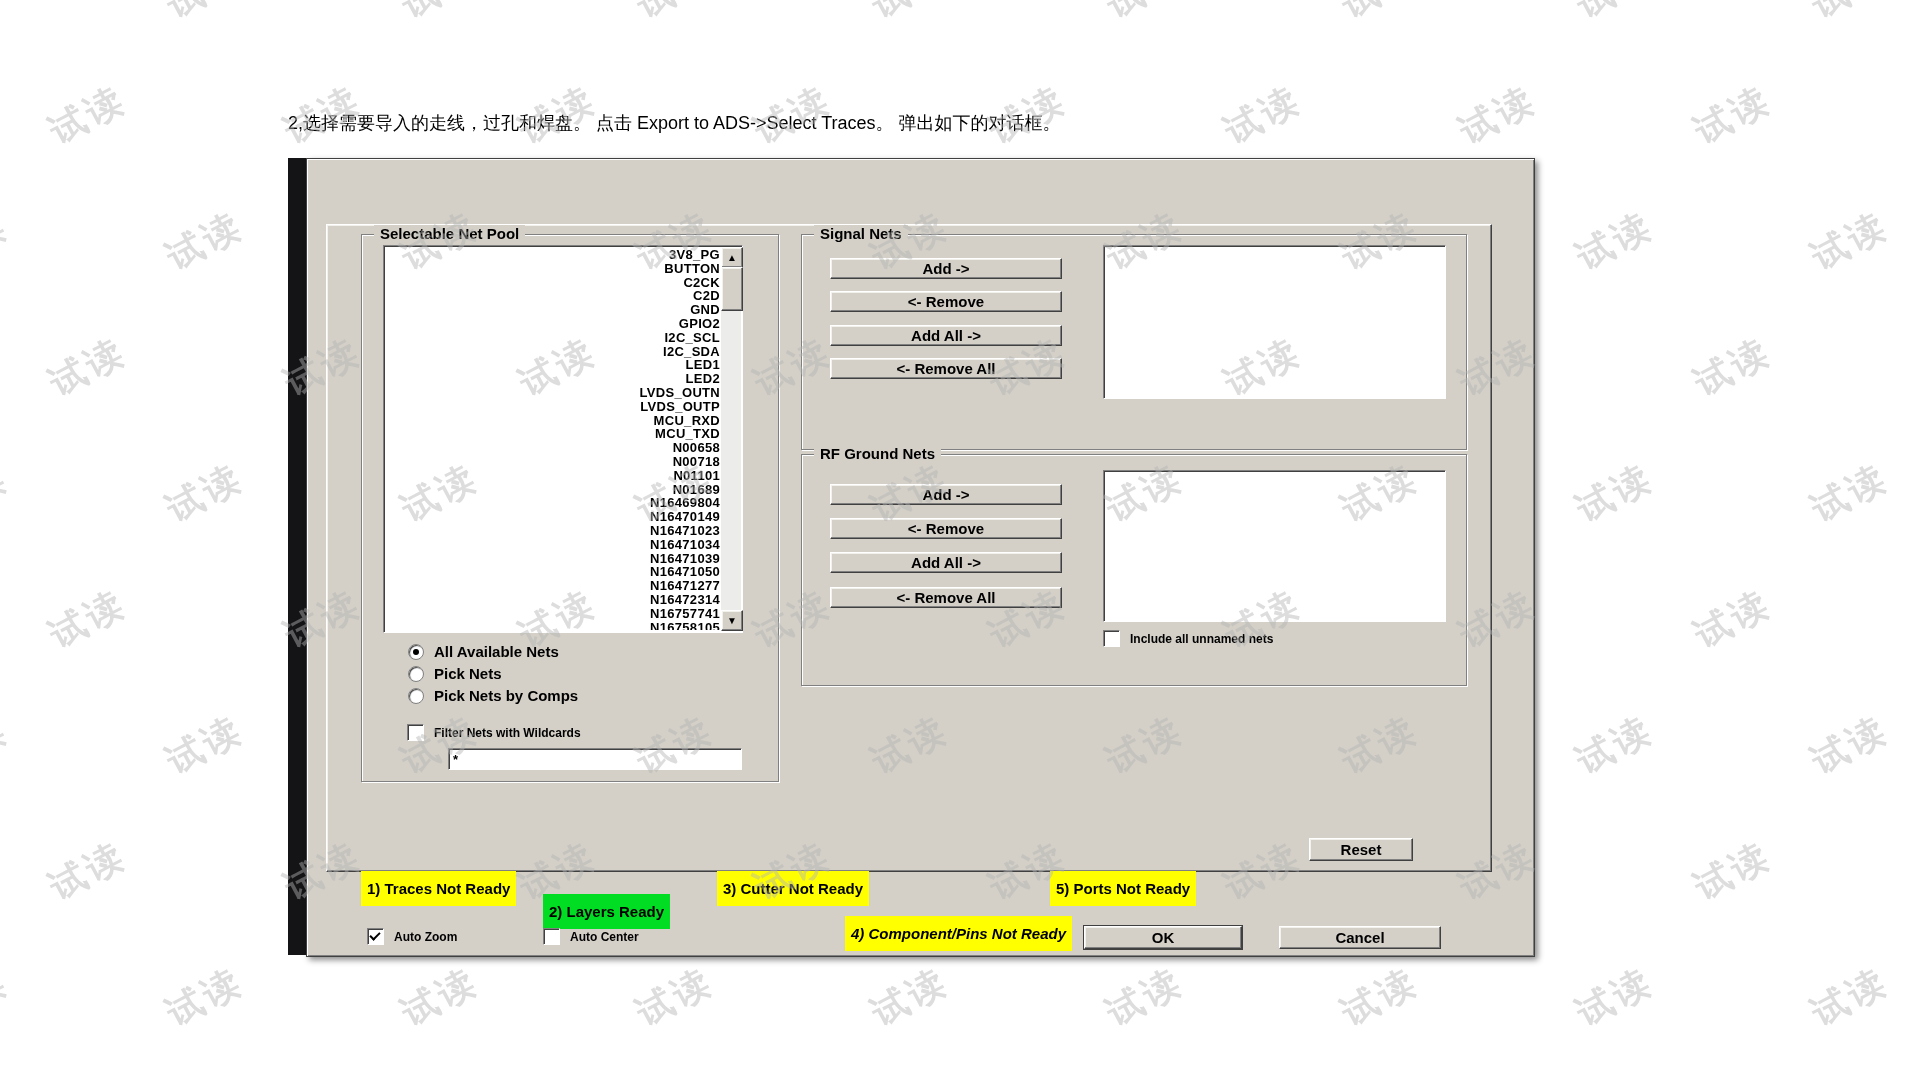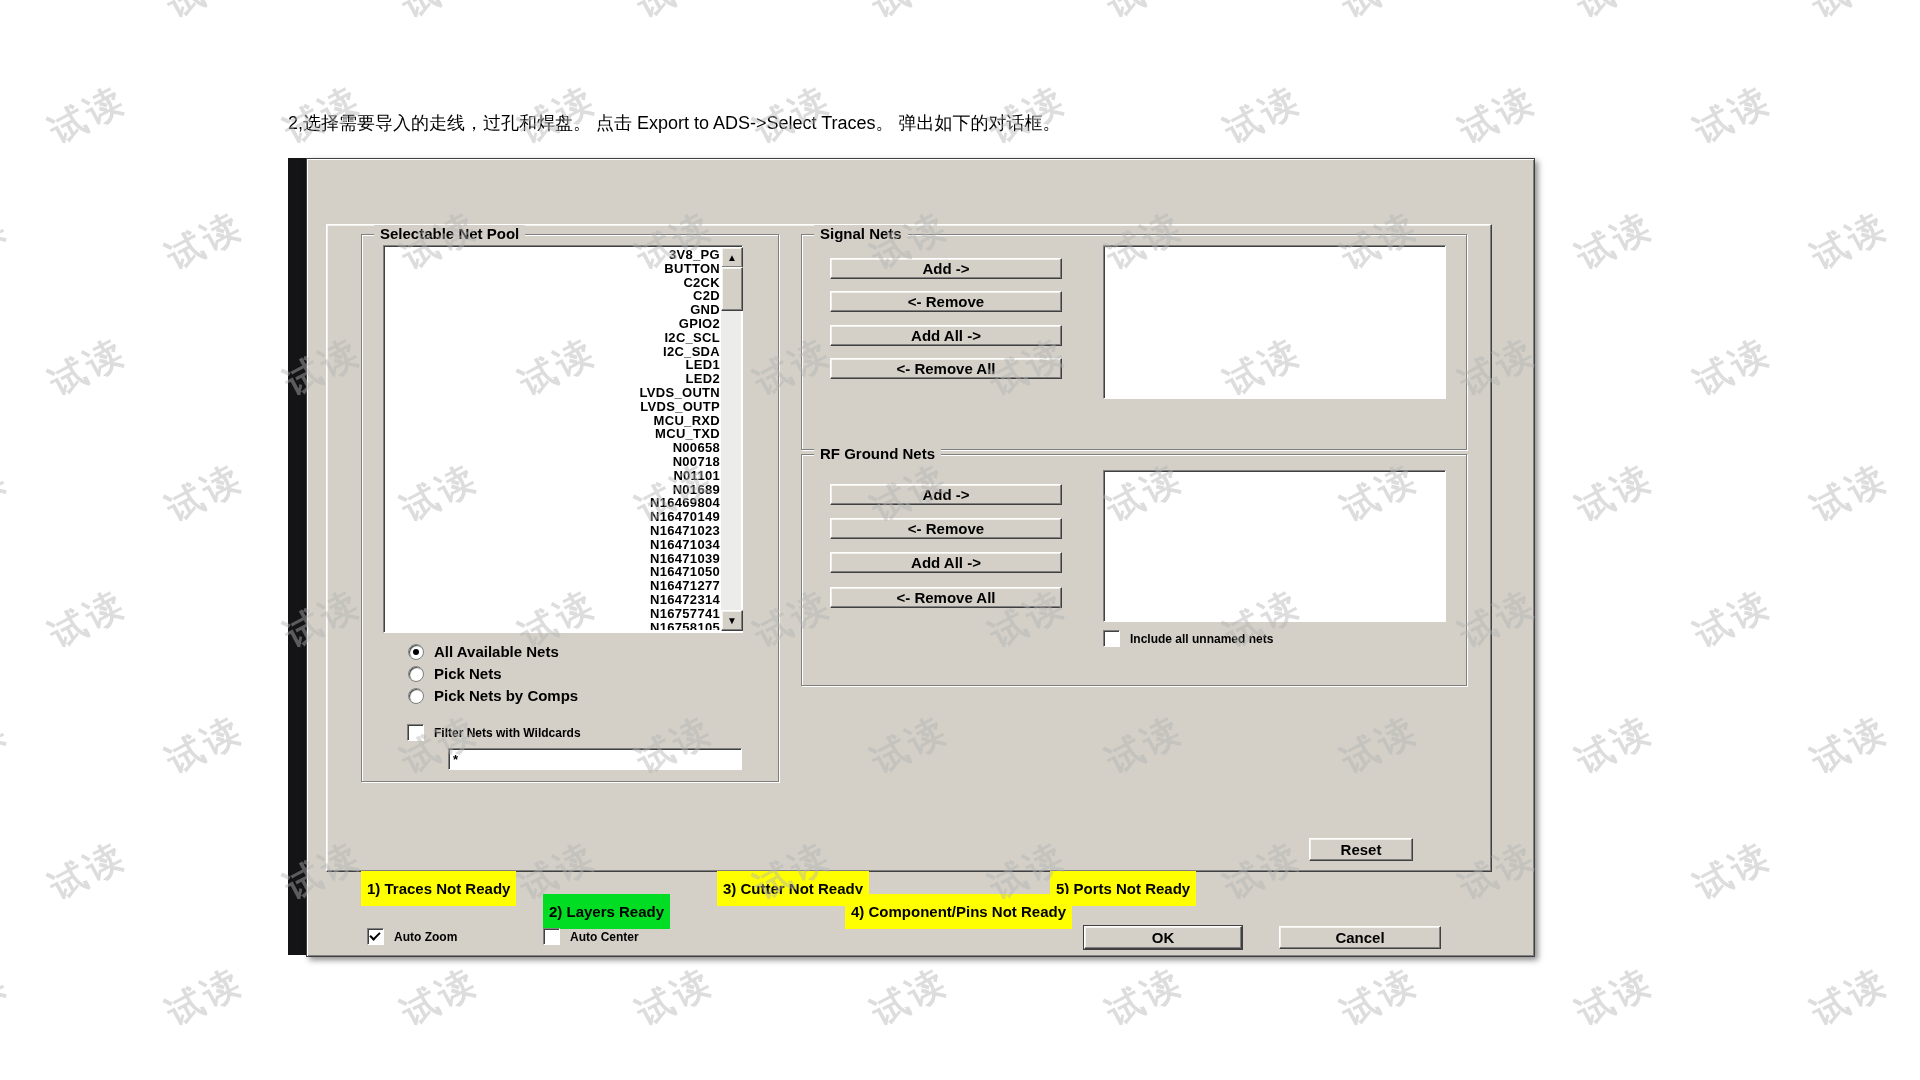--- a/index.html
+++ b/index.html
@@ -215,21 +215,21 @@
       <span class="checkbox"></span>
       <span class="check-label">Include all unnamed nets</span>
     </div>
 
     <button id="reset-btn" class="raised">Reset</button>
 
     <span class="status" style="left: 54px; top: 712px; background-color: rgb(255, 255, 0);">1) Traces Not Ready</span>
     <span class="status" style="left: 410px; top: 712px; background-color: rgb(255, 255, 0);">3) Cutter Not Ready</span>
     <span class="status" style="left: 743px; top: 712px; background-color: rgb(255, 255, 0);">5) Ports Not Ready</span>
     <span class="status" style="left: 236px; top: 735px; background-color: rgb(0, 221, 34);">2) Layers Ready</span>
-    <span class="status" style="left: 538px; top: 735px; background-color: rgb(255, 255, 0);">4) Component/Pins Not Ready</span>
+    <span class="status" style="left: 538px; top: 757px; background-color: rgb(255, 255, 0); font-style: italic;">4) Component/Pins Not Ready</span>
 
     <div class="check-row" style="left:60px;top:769px;">
       <span class="checkbox checked"></span>
       <span class="check-label">Auto Zoom</span>
     </div>
     <div class="check-row" style="left:236px;top:769px;">
       <span class="checkbox"></span>
       <span class="check-label">Auto Center</span>
     </div>
     <button id="ok-btn" class="raised">OK</button>

